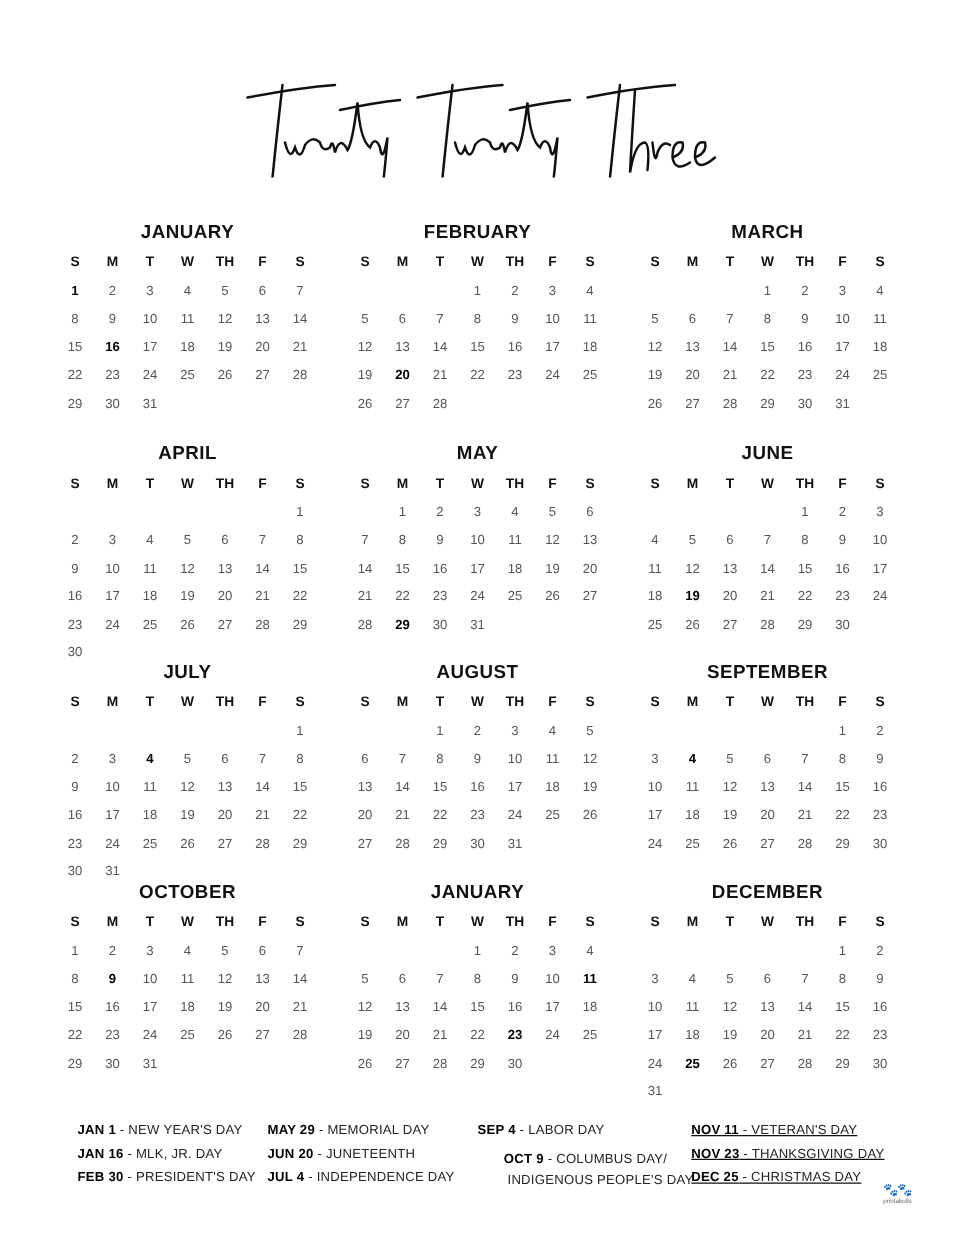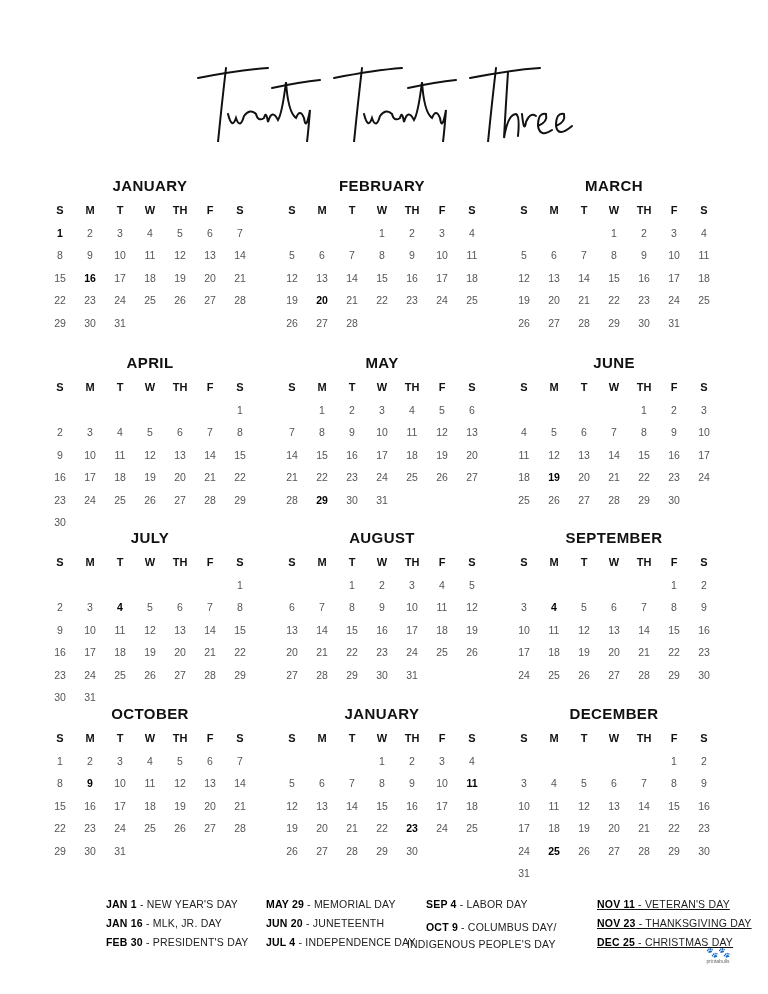--- a/index.html
+++ b/index.html
@@ -9,21 +9,21 @@
   .month { position:absolute; width:210px; }
   .month-name { position:absolute; top:0; left:0; width:210px; text-align:center; font-weight:bold; font-size:15px; letter-spacing:0.4px; color:#111; }
   .grid { position:absolute; top:22px; left:0; width:210px; }
   .row { display:flex; height:22.5px; align-items:center; }
   .cell { width:30px; text-align:center; font-size:10.5px; color:#555; }
   .hdr .cell { font-size:11px; color:#111; font-weight:bold; }
   .cell.holiday { color:#000; font-weight:bold; }
   .holidays { position:absolute; top:895px; left:0; width:768px; height:70px; }
   .hcol { position:absolute; top:0; }
   .hitem { font-size:10.5px; color:#222; line-height:19px; white-space:nowrap; letter-spacing:0.2px; }
-  .hitem b { color:#000;margin-left:44px; }
+  .hitem b { color:#000; }
   .hitem .wrap { display:block; line-height:15px;margin-left:24px; }
   .logo { position:absolute; left:703px; top:948px; width:30px; text-align:center; }
   .logo .paws { font-size:10px; color:#111; line-height:10px; letter-spacing:-1px; }
   .logo .brand { font-size:5px; color:#666; line-height:6px; }
 </style>
 </head>
 <body>
 
 <div class="title">
   <svg width="768" height="120" viewBox="0 0 768 120">
@@ -789,21 +789,21 @@
       </div>
     </div>
 </div>
 
 <div class="holidays">
   <div class="hcol" style="left:62px;">
     <div class="hitem"><b>JAN 1</b><span> - NEW YEAR'S DAY</span></div>
     <div class="hitem"><b>JAN 16</b><span> - MLK, JR. DAY</span></div>
     <div class="hitem"><b>FEB 30</b><span> - PRESIDENT'S DAY</span></div>
   </div>
-  <div class="hcol" style="left:222px;">
+  <div class="hcol" style="left:214px;">
     <div class="hitem"><b>MAY 29</b><span> - MEMORIAL DAY</span></div>
     <div class="hitem"><b>JUN 20</b><span> - JUNETEENTH</span></div>
     <div class="hitem"><b>JUL 4</b><span> - INDEPENDENCE DAY</span></div>
   </div>
   <div class="hcol" style="left:382px;">
     <div class="hitem"><b>SEP 4</b><span> - LABOR DAY</span></div>
     <div class="hitem" style="margin-top:4px;text-align:center;"><b>OCT 9</b><span> - COLUMBUS DAY/</span><span class="wrap">INDIGENOUS PEOPLE'S DAY</span></div>
   </div>
   <div class="hcol" style="left:553px;text-decoration:underline;">
     <div class="hitem"><b>NOV 11</b><span> - VETERAN'S DAY</span></div>

